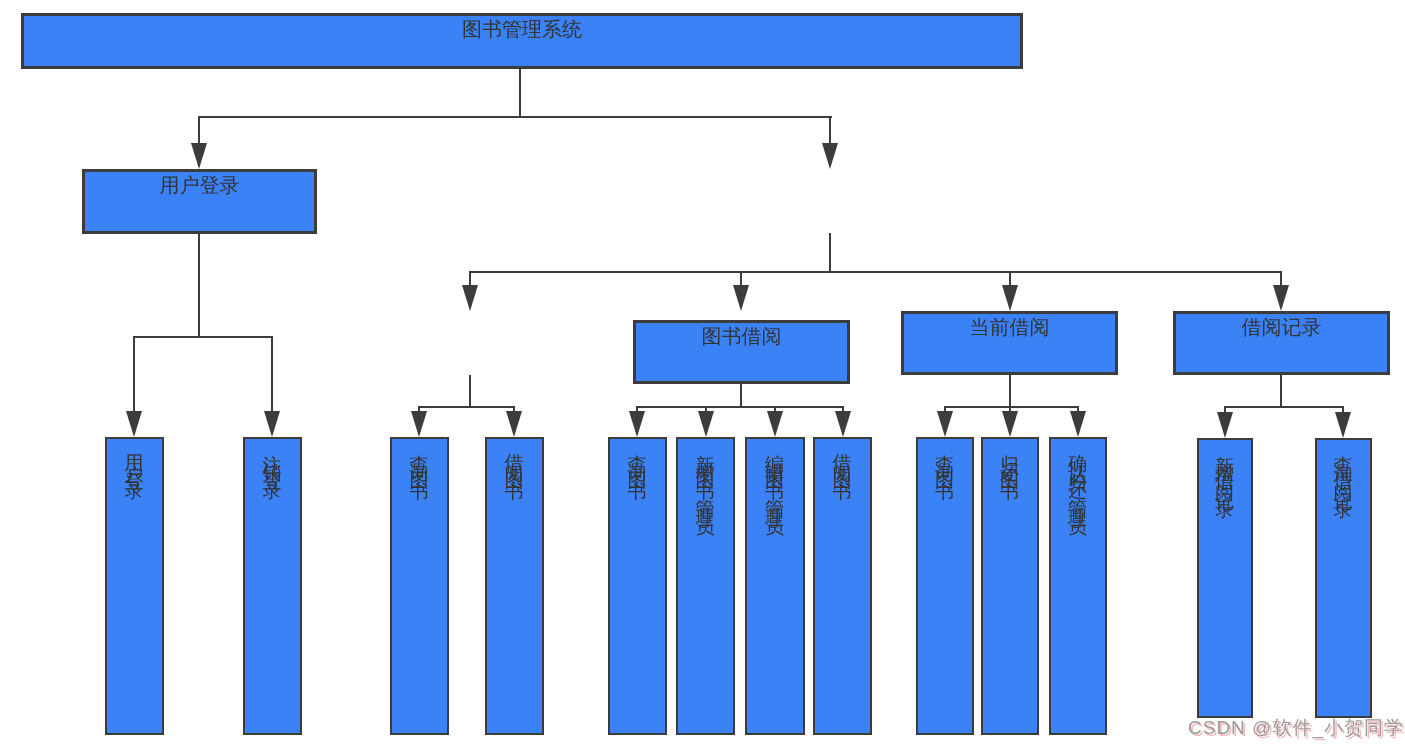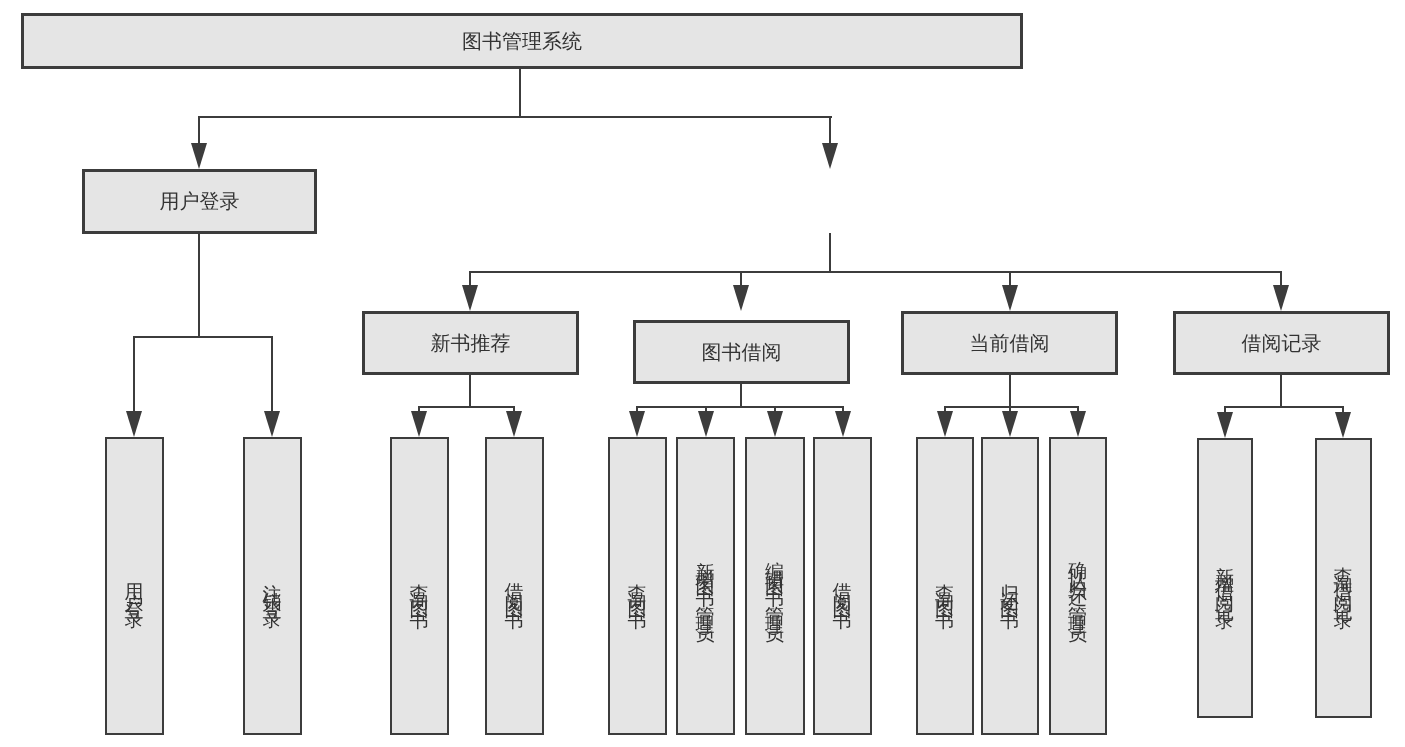--- a/index.html
+++ b/index.html
@@ -7,23 +7,23 @@
   .canvas{
     position:relative;
     width:1405px;height:747px;
     background:#ffffff;
     overflow:hidden;
     font-family:"Liberation Sans","DejaVu Sans",sans-serif;
     color:#333333;
   }
   .box{
     position:absolute;
-    background:#e5e5e5;
+    background:#3b82f6;
     border:3px solid #3c3c3c;
-    display:flex;align-items:center;justify-content:center;
+    display:flex;align-items:flex-start;justify-content:center;
     font-size:20px;
     color:#333333;
     z-index:2;
   }
   .box.leaf{border-width:2px;}
   .vtext{
     writing-mode:vertical-rl;
     text-orientation:upright;
     letter-spacing:9px;
     font-size:19px;
@@ -80,23 +80,20 @@
   <div class="hline" style="left:469px;top:271px;width:813px"></div>
   <div class="vline" style="left:469px;top:271px;height:16px"></div>
   <div class="arrow" style="left:462px;top:285px"></div>
   <div class="vline" style="left:740px;top:271px;height:16px"></div>
   <div class="arrow" style="left:733px;top:285px"></div>
   <div class="vline" style="left:1009px;top:271px;height:16px"></div>
   <div class="arrow" style="left:1002px;top:285px"></div>
   <div class="vline" style="left:1280px;top:271px;height:16px"></div>
   <div class="arrow" style="left:1273px;top:285px"></div>
 
-  <div class="box" style="left:362px;top:311px;width:217px;height:64px">
-    <span>新书推荐</span>
-  </div>
   <div class="box" style="left:633px;top:320px;width:217px;height:64px">
     <span>图书借阅</span>
   </div>
   <div class="box" style="left:901px;top:311px;width:217px;height:64px">
     <span>当前借阅</span>
   </div>
   <div class="box" style="left:1173px;top:311px;width:217px;height:64px">
     <span>借阅记录</span>
   </div>
 
@@ -171,14 +168,15 @@
     <span class="vtext">确认归还（管理员）</span>
   </div>
 
   <div class="box leaf" style="left:1197px;top:438px;width:56px;height:280px">
     <span class="vtext">新增借阅记录</span>
   </div>
   <div class="box leaf" style="left:1315px;top:438px;width:57px;height:280px">
     <span class="vtext">查询借阅记录</span>
   </div>
 
+  <div class="watermark">CSDN @软件_小贺同学</div>
 
 </div>
 
 </body></html>

